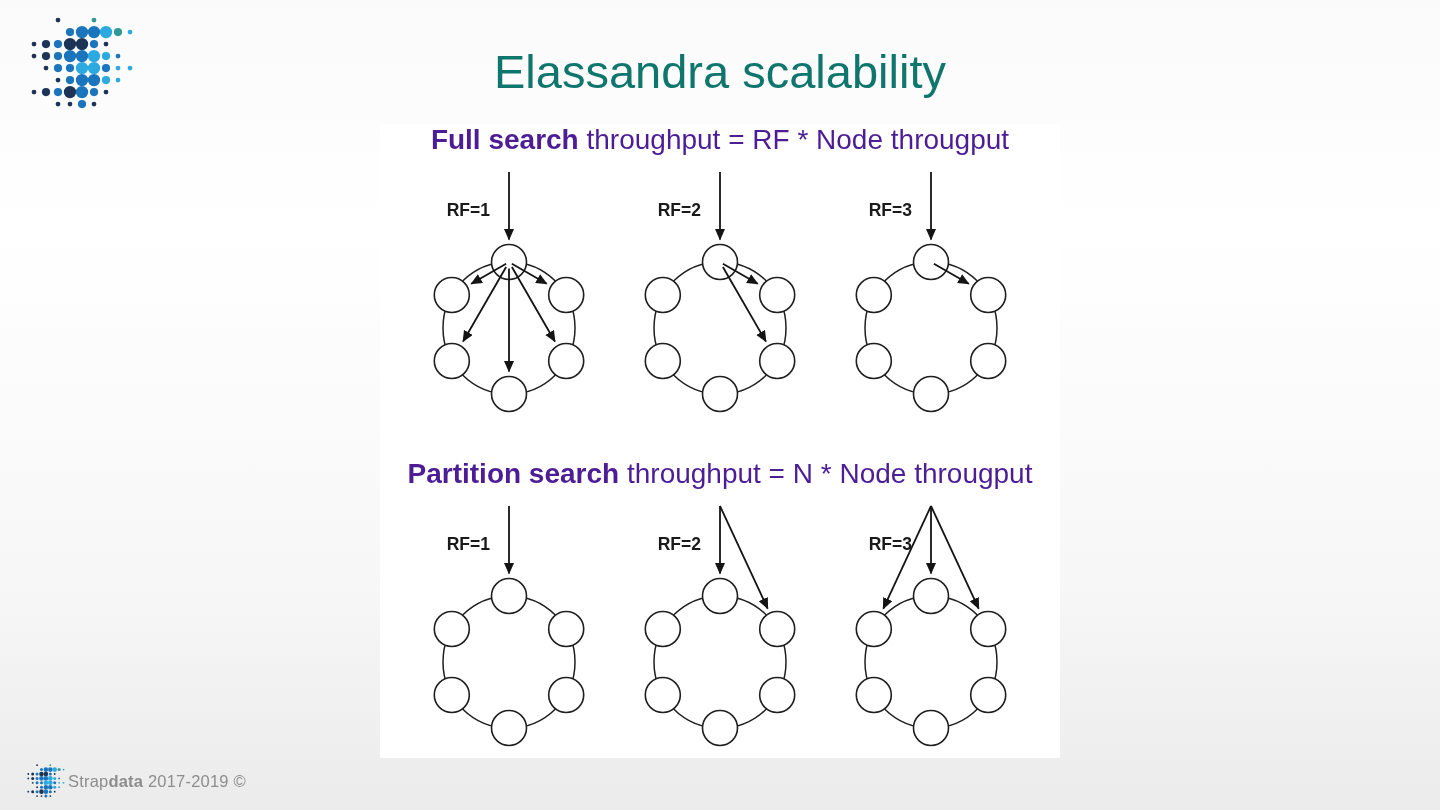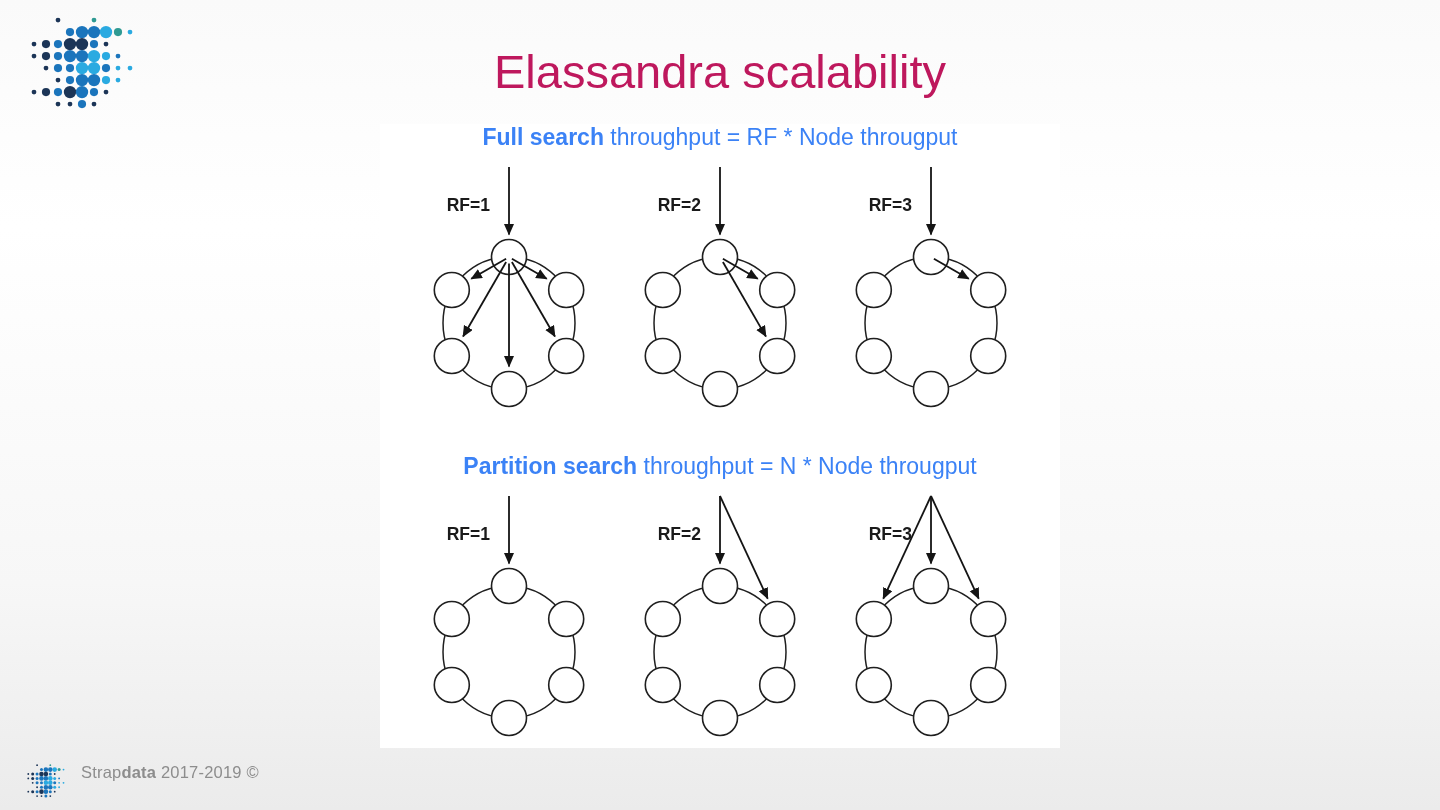--- a/index.html
+++ b/index.html
@@ -14,29 +14,29 @@
     text-align:center;font-size:47px;font-weight:400;
     margin:0;letter-spacing:0;
   }
   .figure{
     position:absolute;top:124px;left:50%;transform:translateX(-50%);
     display:flex;flex-direction:column;align-items:center;
     background:#ffffff;padding:0 26px 6px 26px;
   }
   .section{display:flex;flex-direction:column;align-items:center;}
   .section-heading{
-    margin:0 0 2px 0;font-size:23px;color:#3b82f6;font-weight:400;
+    margin:0 0 2px 0;font-size:28px;color:#4c1d95;font-weight:400;
   }
   .section-heading .hb{font-weight:700;}
   .section--second .section-heading{margin-top:40px;}
   .diagram-row{display:flex;gap:5px;margin-top:2px;}
   .ring-diagram{width:206px;height:258px;}
   .footer{
     position:absolute;left:26px;bottom:10px;
-    display:flex;gap:13px;
+    display:flex;align-items:center;
   }
   .footer-text{font-size:16.5px;color:#8d8d8d;letter-spacing:.2px;}
   .footer-text .fb{font-weight:700;}
 </style>
 </head>
 <body>
 
 <div class="logo-main"><svg width="114" height="101" viewBox="0 0 114 100.80000000000001">
       <circle cx="30.0" cy="6.0" r="2.4" fill="#1c3557"></circle>
       <circle cx="66.0" cy="6.0" r="2.4" fill="#2f9a93"></circle>
@@ -81,21 +81,21 @@
       <circle cx="42.0" cy="78.0" r="6.2" fill="#1c3557"></circle>
       <circle cx="54.0" cy="78.0" r="6.2" fill="#1b75bc"></circle>
       <circle cx="66.0" cy="78.0" r="4.1" fill="#1b75bc"></circle>
       <circle cx="78.0" cy="78.0" r="2.4" fill="#1c3557"></circle>
       <circle cx="30.0" cy="90.0" r="2.4" fill="#1c3557"></circle>
       <circle cx="42.0" cy="90.0" r="2.4" fill="#1c3557"></circle>
       <circle cx="54.0" cy="90.0" r="4.1" fill="#1b75bc"></circle>
       <circle cx="66.0" cy="90.0" r="2.4" fill="#1c3557"></circle>
     </svg></div>
 
-<h1 class="slide-title" style="color: #be185d;">Elassandra scalability</h1>
+<h1 class="slide-title" style="color: #0f766e;">Elassandra scalability</h1>
 
 <div class="figure">
 
   <div class="section section--first">
     <p class="section-heading"><span class="hb">Full search</span><span> throughput = RF * Node througput</span></p>
     <div class="diagram-row">
       <div class="ring-diagram"><svg width="206" height="258" viewBox="0 0 206 258">
             <defs>
               <marker id="ah0" markerUnits="userSpaceOnUse" markerWidth="13" markerHeight="11" refX="10.5" refY="5" orient="auto">
                 <path d="M0,0 L11.5,5 L0,10 Z" fill="#141414"></path>

